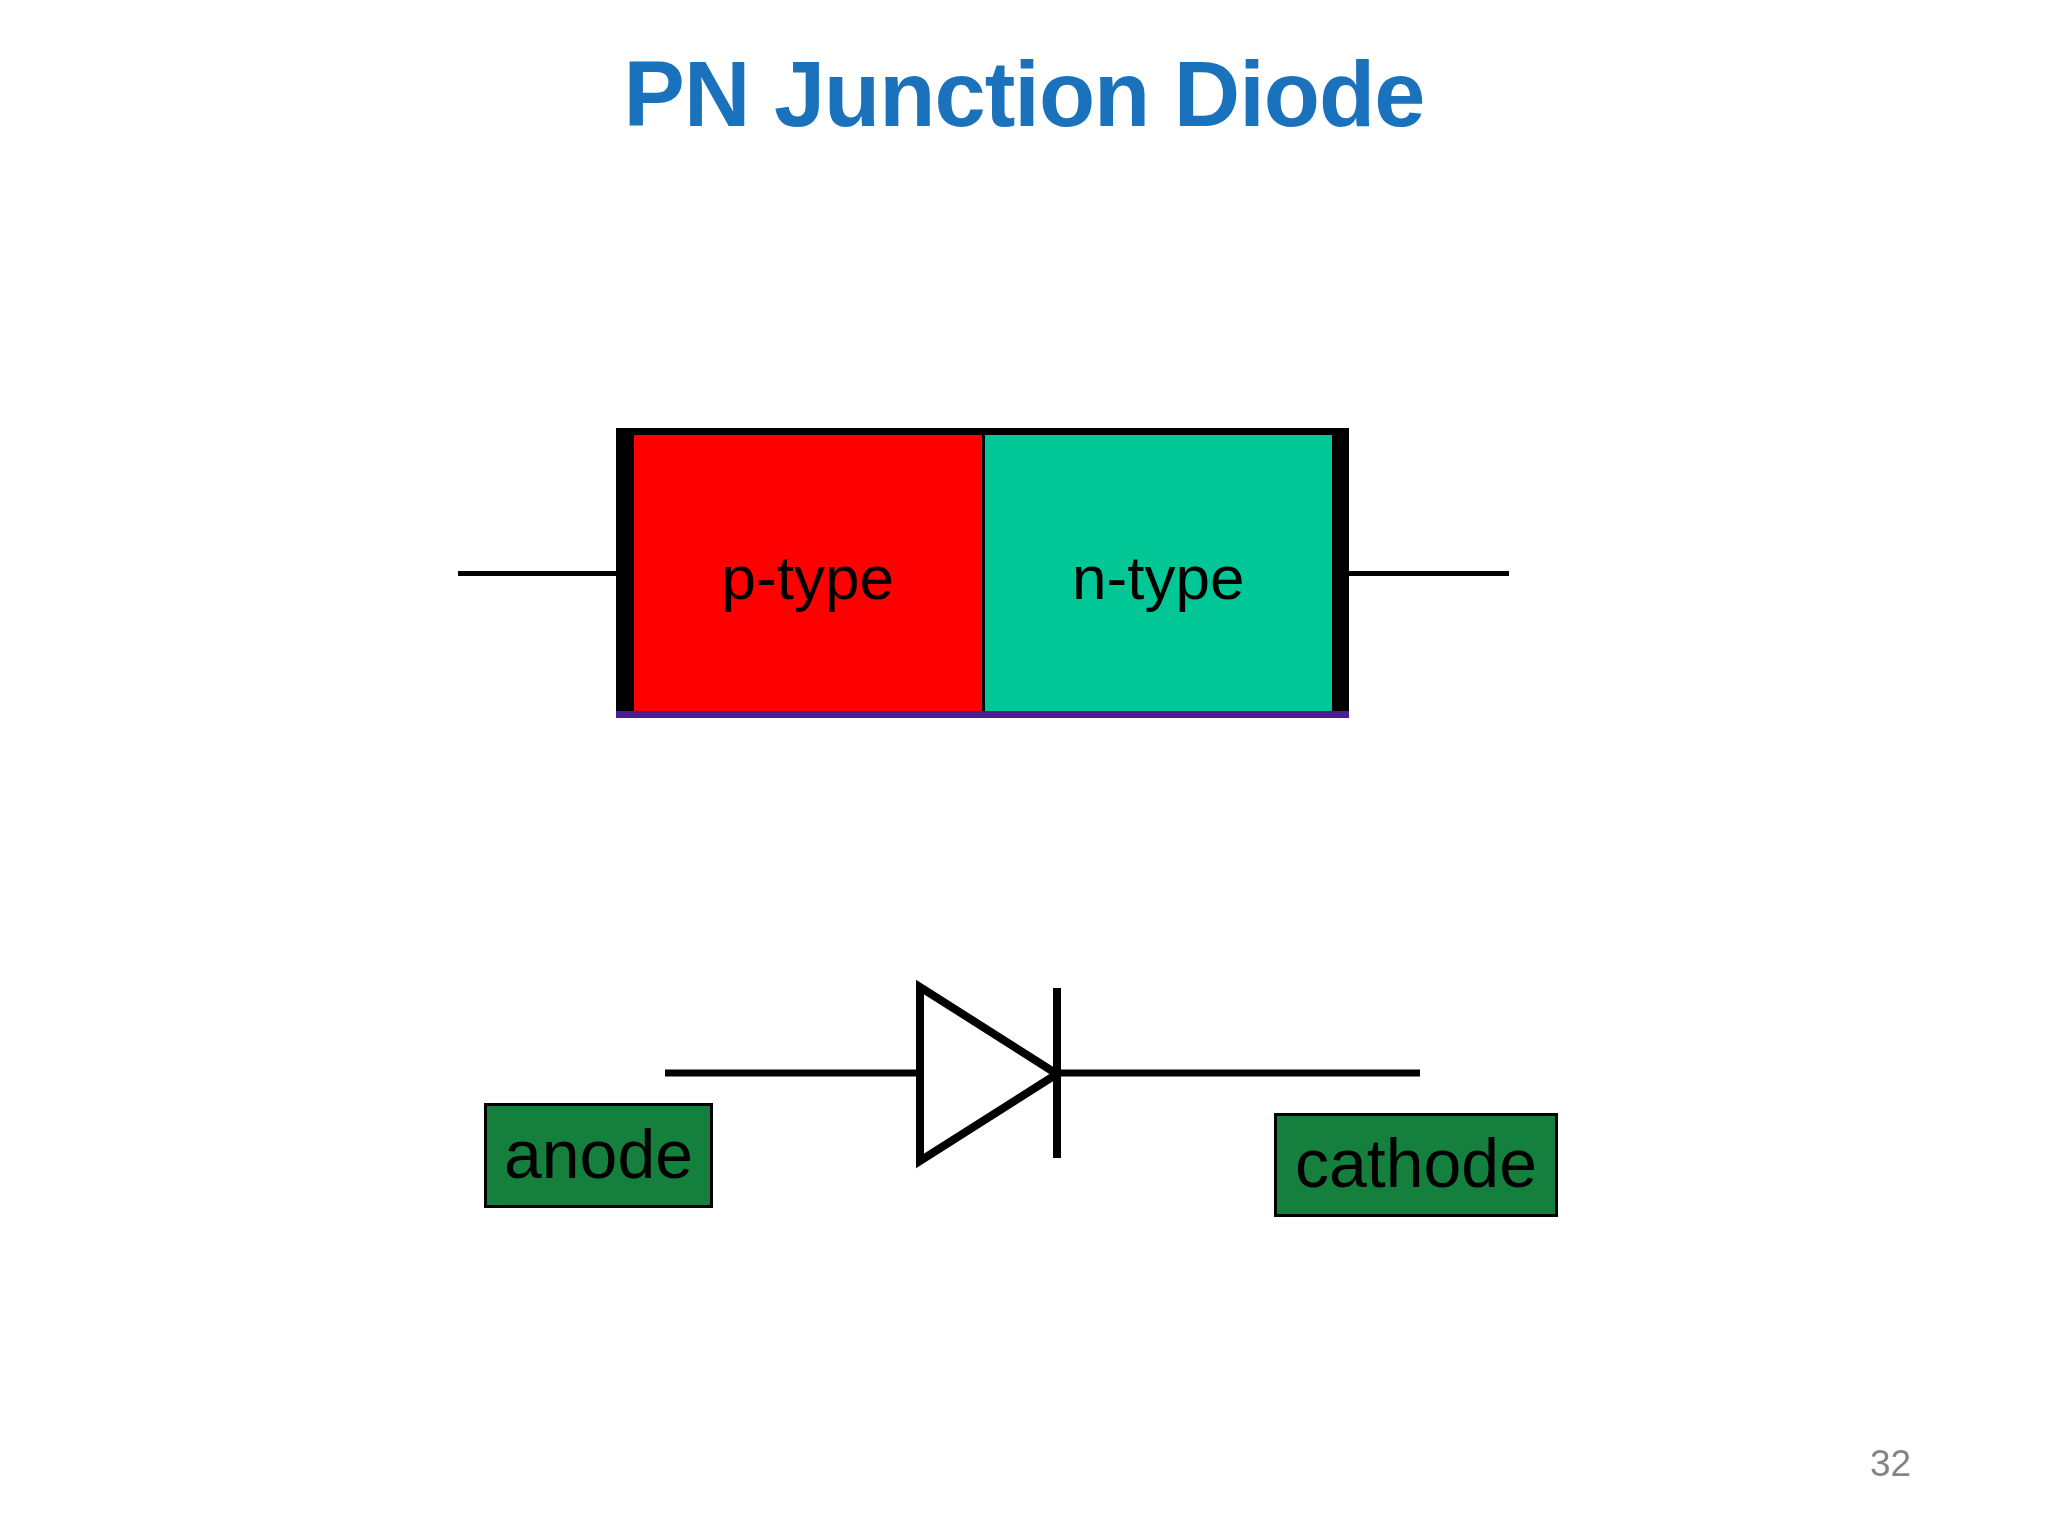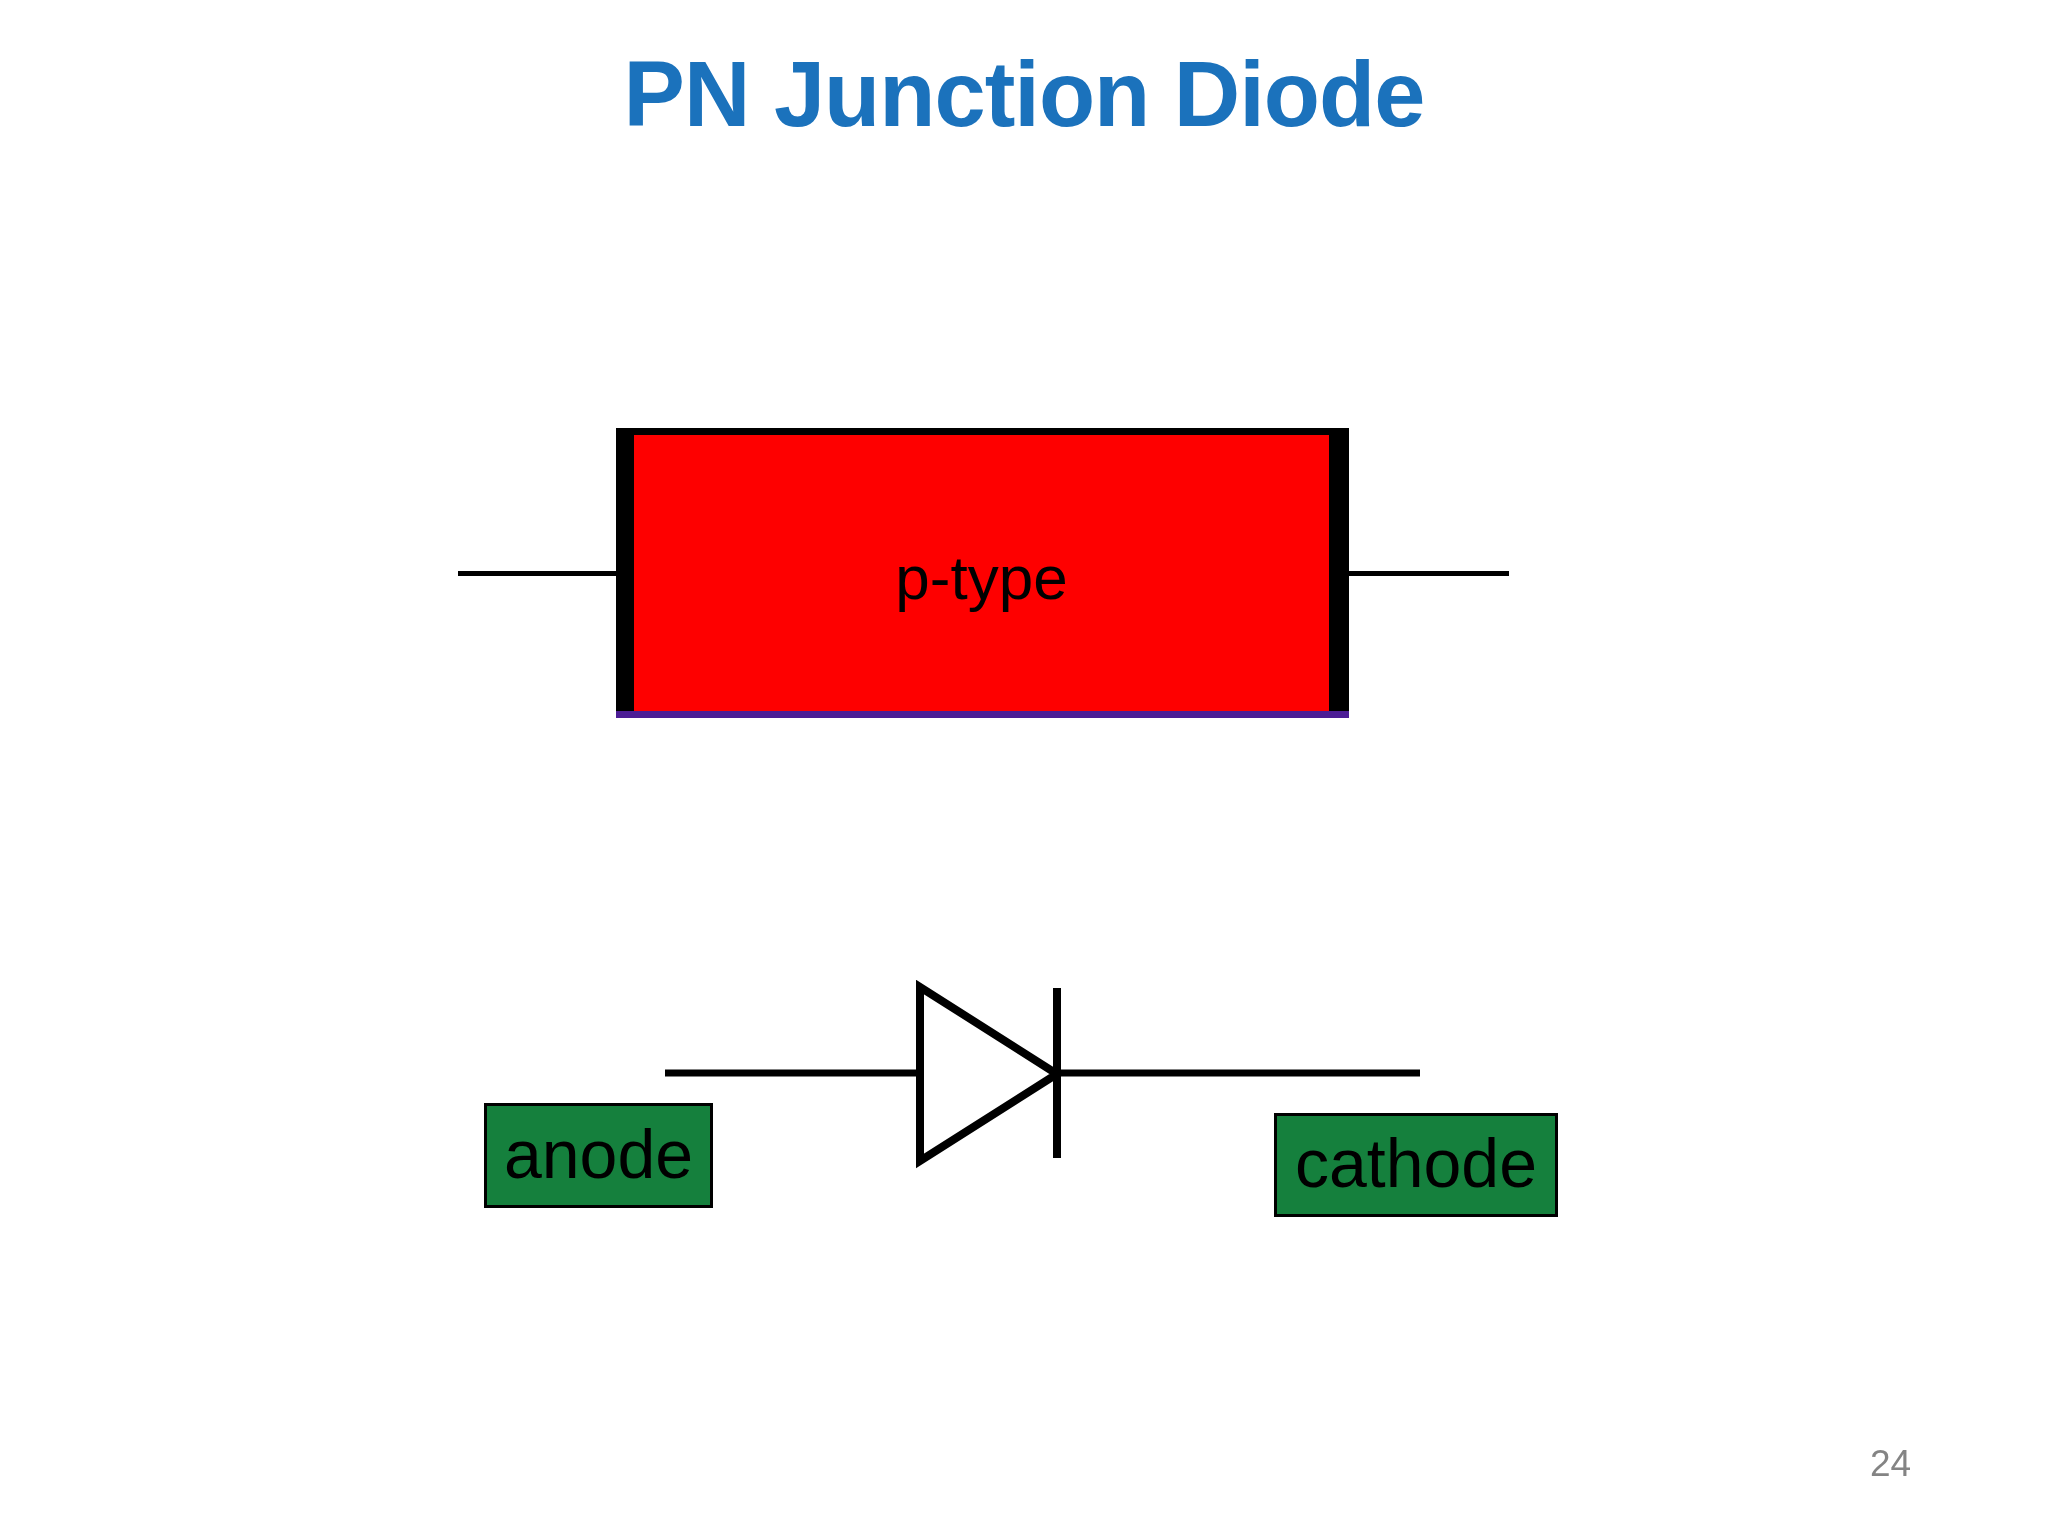--- a/index.html
+++ b/index.html
@@ -108,35 +108,38 @@
   <h1 class="title" style="color: rgb(27, 114, 188);">PN Junction Diode</h1>
 
   <div class="lead lead-left"></div>
 
   <div class="pn-body">
     <div class="cap cap-left"></div>
     <div class="region" style="background-color: rgb(254, 0, 0);">
       <span class="region-label">p-type</span>
     </div>
     <div class="junction-divider"></div>
+    <div class="region" style="background-color: rgb(0, 199, 149);">
+      <span class="region-label">n-type</span>
+    </div>
     <div class="cap cap-right"></div>
   </div>
 
   <div class="lead lead-right"></div>
 
   <svg class="diode-symbol" viewBox="0 0 775 190" xmlns="http://www.w3.org/2000/svg">
     <line x1="5" y1="93" x2="260" y2="93" stroke="#000000" stroke-width="7"></line>
     <polygon points="260,7 260,181 397,94" fill="none" stroke="#000000" stroke-width="8" stroke-linejoin="miter"></polygon>
     <line x1="397" y1="8" x2="397" y2="178" stroke="#000000" stroke-width="8"></line>
     <line x1="397" y1="93" x2="760" y2="93" stroke="#000000" stroke-width="7"></line>
   </svg>
 
   <div class="label-box anode-box">
     <span>anode</span>
   </div>
 
   <div class="label-box cathode-box">
     <span>cathode</span>
   </div>
 
-  <div class="page-number" style="color: rgb(132, 132, 132);">24</div>
+  <div class="page-number" style="color: rgb(132, 132, 132);">32</div>
 
 </div>
 
 </body></html>

